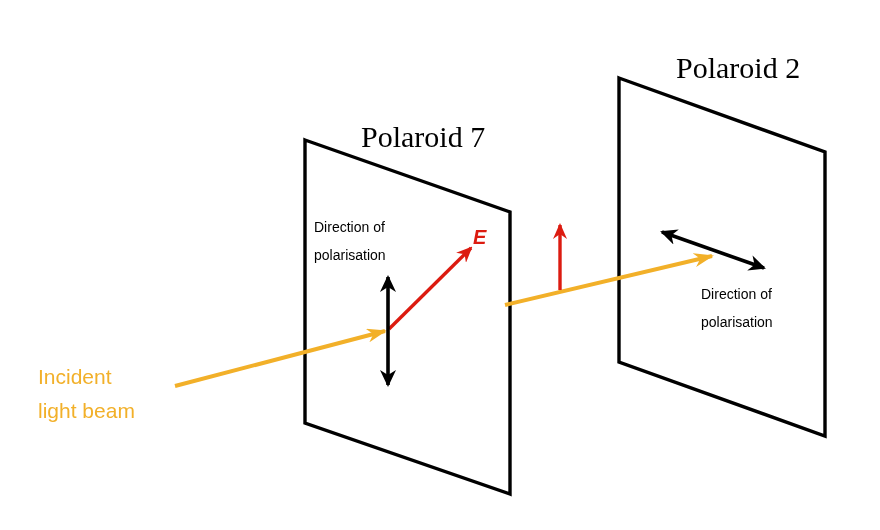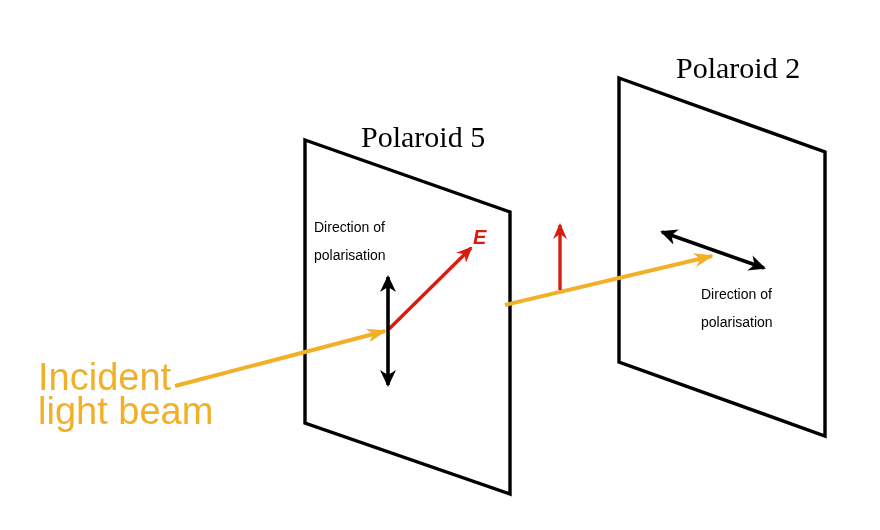--- a/index.html
+++ b/index.html
@@ -42,21 +42,21 @@
   .title{
     font-size:30px;
     line-height:36px;
     font-family:Liberation Serif, serif;
   }
   .dir{
     font-size:14px;
     line-height:28px;
   }
   .incident{
-    font-size:38px;
+    font-size:21px;
     line-height:34px;
     color:var(--beam);
   }
   .efield{
     font-size:20px;
     line-height:24px;
     font-weight:bold;
     font-style:italic;
     color:var(--field-arrow);
   }
@@ -88,21 +88,21 @@
 
     <line x1="389" y1="329" x2="471" y2="248" class="red-stroke redline" marker-end="url(#mk-red)"></line>
 
     <line x1="560" y1="290" x2="560" y2="225" class="red-stroke redline" marker-end="url(#mk-red)"></line>
 
     <line x1="388" y1="277" x2="388" y2="385" class="ink-stroke inkline" marker-start="url(#mk-ink)" marker-end="url(#mk-ink)"></line>
 
     <line x1="662" y1="232" x2="764" y2="268" class="ink-stroke inkline" marker-start="url(#mk-ink)" marker-end="url(#mk-ink)"></line>
   </svg>
 
-  <div class="lbl title" style="left:361px; top:119px;">Polaroid 5</div>
+  <div class="lbl title" style="left:361px; top:119px;">Polaroid 7</div>
 
   <div class="lbl title" style="left:676px; top:50px;">Polaroid 2</div>
 
   <div class="lbl dir" style="left:314px; top:213px;">
     <div>Direction of</div>
     <div>polarisation</div>
   </div>
 
   <div class="lbl dir" style="left:701px; top:280px;">
     <div>Direction of</div>

